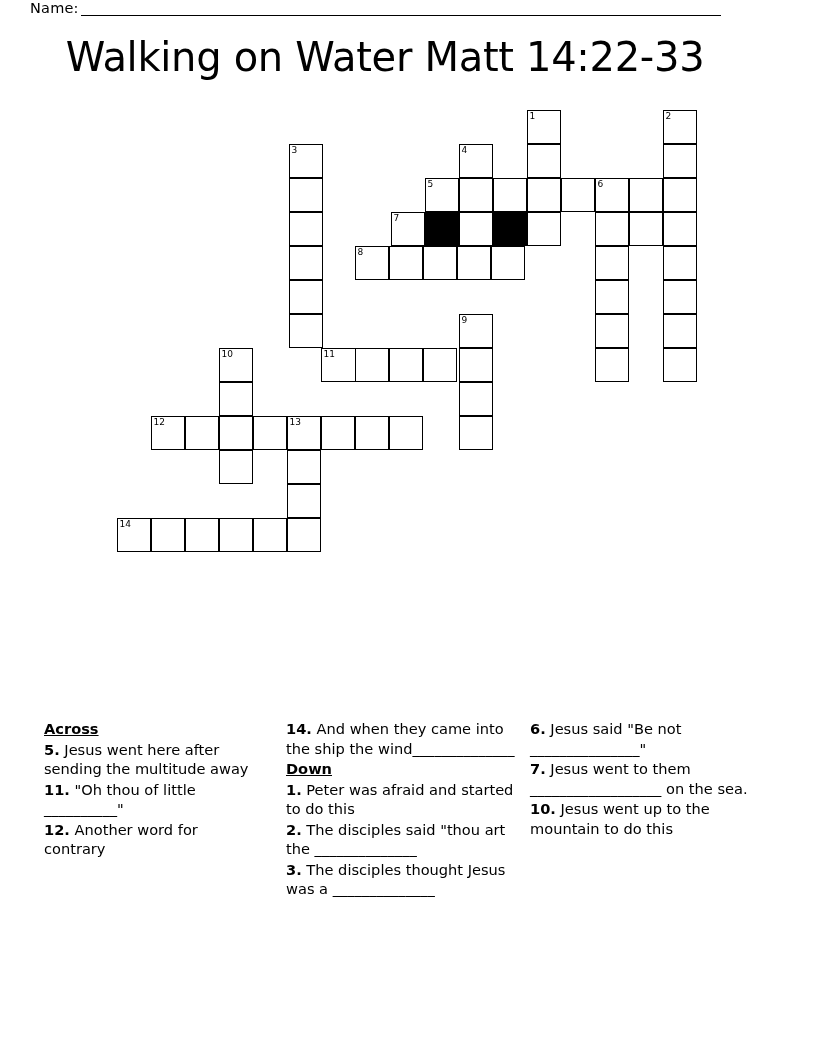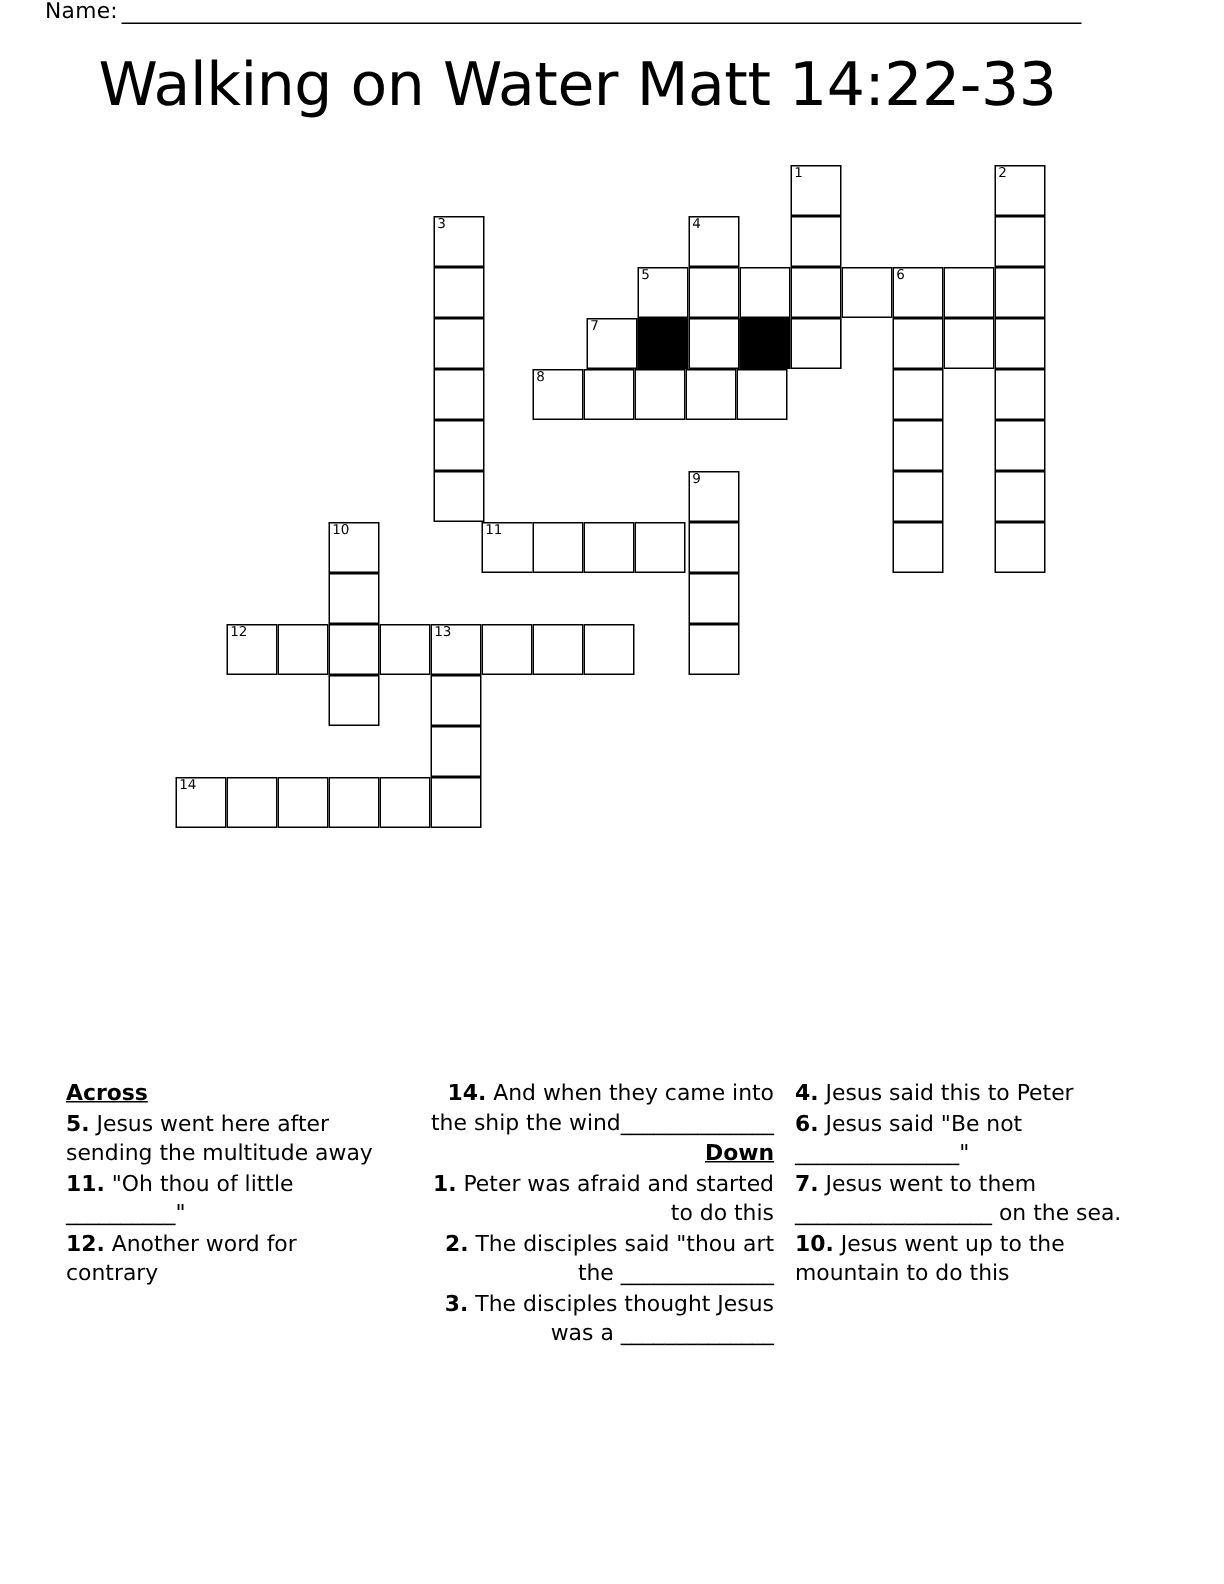--- a/index.html
+++ b/index.html
@@ -90,21 +90,21 @@
     height: 300px;
     margin-top: 24px;
   }
   .col {
     position: absolute;
     top: 0;
     font-size: 14.6px;
     line-height: 19.5px;
   }
   .col1 { left: 0px;   width: 215px; }
-  .col2 { left: 242px; width: 230px; text-align: right; }
+  .col2 { left: 242px; width: 230px; }
   .col3 { left: 486px; width: 240px; }
 
   .section-head {
     font-weight: bold;
     text-decoration: underline;
     margin: 0 0 1px 0;
   }
   .clue {
     margin: 0 0 1px 0;
   }
@@ -231,20 +231,19 @@
 
     <div class="col col2">
       <div class="clue"><b>14.</b><span> And when they came into the ship the wind______________</span></div>
       <div class="section-head">Down</div>
       <div class="clue"><b>1.</b><span> Peter was afraid and started to do this</span></div>
       <div class="clue"><b>2.</b><span> The disciples said "thou art the ______________</span></div>
       <div class="clue"><b>3.</b><span> The disciples thought Jesus was a ______________</span></div>
     </div>
 
     <div class="col col3">
-      <div class="clue"><b>4.</b><span> Jesus said this to Peter</span></div>
       <div class="clue"><b>6.</b><span> Jesus said "Be not _______________"</span></div>
       <div class="clue"><b>7.</b><span> Jesus went to them __________________ on the sea.</span></div>
       <div class="clue"><b>10.</b><span> Jesus went up to the mountain to do this</span></div>
     </div>
   </div>
 
 </div>
 
 </body></html>

